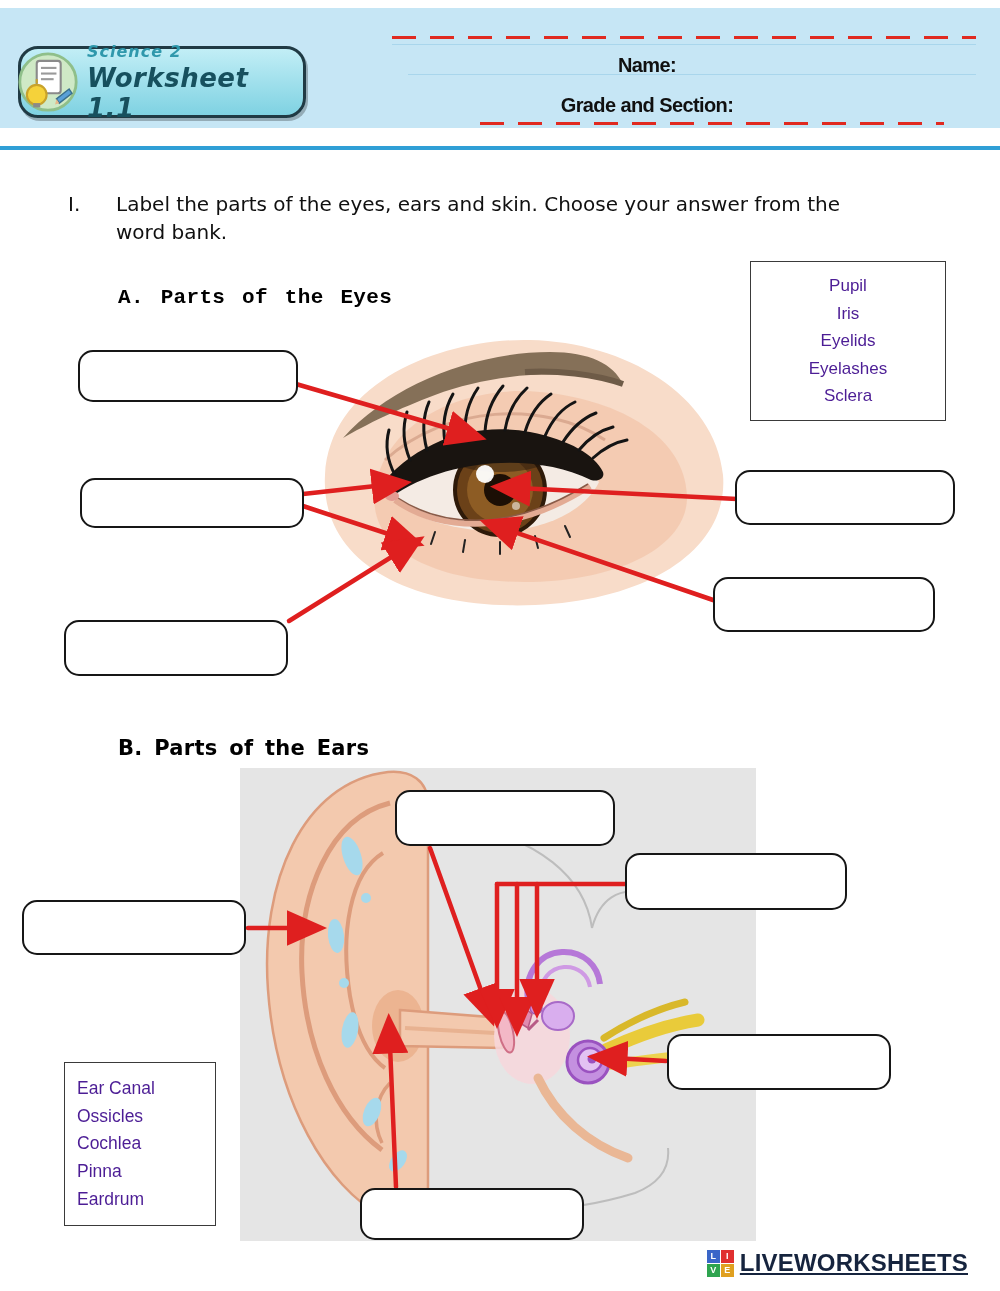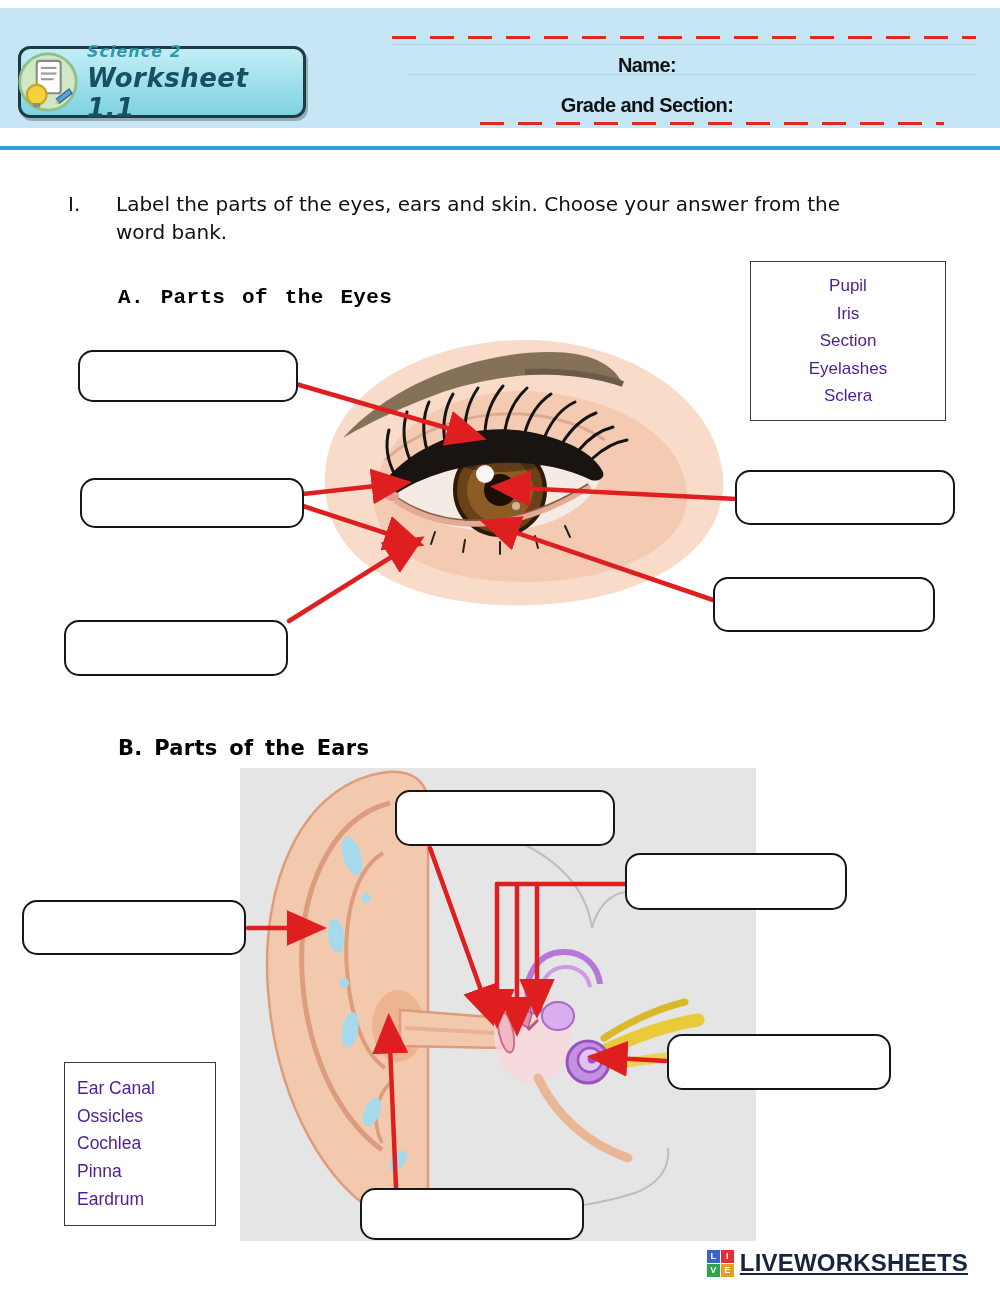--- a/index.html
+++ b/index.html
@@ -6,21 +6,21 @@
   body { background:#fff; }
   .page {
     position:relative; width:1000px; height:1291px; background:#ffffff;
     font-family:"DejaVu Sans", sans-serif; overflow:hidden;
   }
   
   .topband { position:absolute; top:8px; left:0; right:0; height:120px; background:#c6e6f5; }
   .divider { position:absolute; top:146px; left:0; right:0; height:4px; background:#2f9fd6; }
   .badge {
     position:absolute; left:18px; top:46px; width:288px; height:72px;
-    background:linear-gradient(#c2eef6,#7fd2e2); border:3px solid #203a44; border-radius:12px;
+    background:linear-gradient(#c2eef6,#7fd2e2); border:3px solid #203a44; border-radius:20px;
     display:flex; align-items:center; padding:4px 10px; gap:8px;
     box-shadow:2px 3px 0 rgba(0,0,0,0.25);
   }
   .badge-icon { width:62px; height:62px; flex:0 0 auto; margin-left:-14px; }
   .badge-title { font-size:16px; font-weight:bold; font-style:italic; color:#2f98ac; letter-spacing:1px; }
   .badge-subtitle { font-size:26px; font-weight:bold; font-style:italic; color:#17505e; margin-top:2px; letter-spacing:0.5px; }
   .fields { position:absolute; left:318px; top:34px; width:662px; height:96px; }
   .redline { height:3px; background:repeating-linear-gradient(90deg,#e02a20 0 24px, transparent 24px 38px); }
   .blueline { height:1px; background:#a9d6ec; }
   .rl-top { position:absolute; left:74px; right:4px; top:2px; }
@@ -112,21 +112,21 @@
   <div class="instruction">
     <span class="instr-numeral">I.</span>
     <span class="instr-text">Label the parts of the eyes, ears and skin. Choose your answer from the word bank.</span>
   </div>
 
   <div class="sec-title title-a">A. Parts of the Eyes</div>
 
   <div class="wordbank wb-a">
     <div class="wb-item">Pupil</div>
     <div class="wb-item">Iris</div>
-    <div class="wb-item">Section</div>
+    <div class="wb-item">Eyelids</div>
     <div class="wb-item">Eyelashes</div>
     <div class="wb-item">Sclera</div>
   </div>
 
   <svg class="eye-art" viewBox="0 0 445 340">
     <path d="M30,175 C35,80 150,38 235,40 C330,42 420,95 428,175 C434,245 360,300 240,305 C120,310 25,265 30,175 Z" fill="#f8dcc9"></path>
     <path d="M80,190 C90,120 170,85 245,92 C330,100 390,140 392,195 C394,248 320,282 230,282 C140,282 72,250 80,190 Z" fill="#f3c7ac" opacity="0.8"></path>
     <path d="M48,138 C95,85 180,52 255,52 C295,52 318,64 328,84 C280,68 200,72 140,95 C105,108 70,125 48,138 Z" fill="#857058"></path>
     <path d="M328,84 C300,74 260,70 230,72" stroke="#6e5b47" stroke-width="6" fill="none"></path>
     <path d="M90,160 C150,105 250,100 310,140" stroke="#c9957c" stroke-width="3" opacity="0.6" fill="none"></path>

